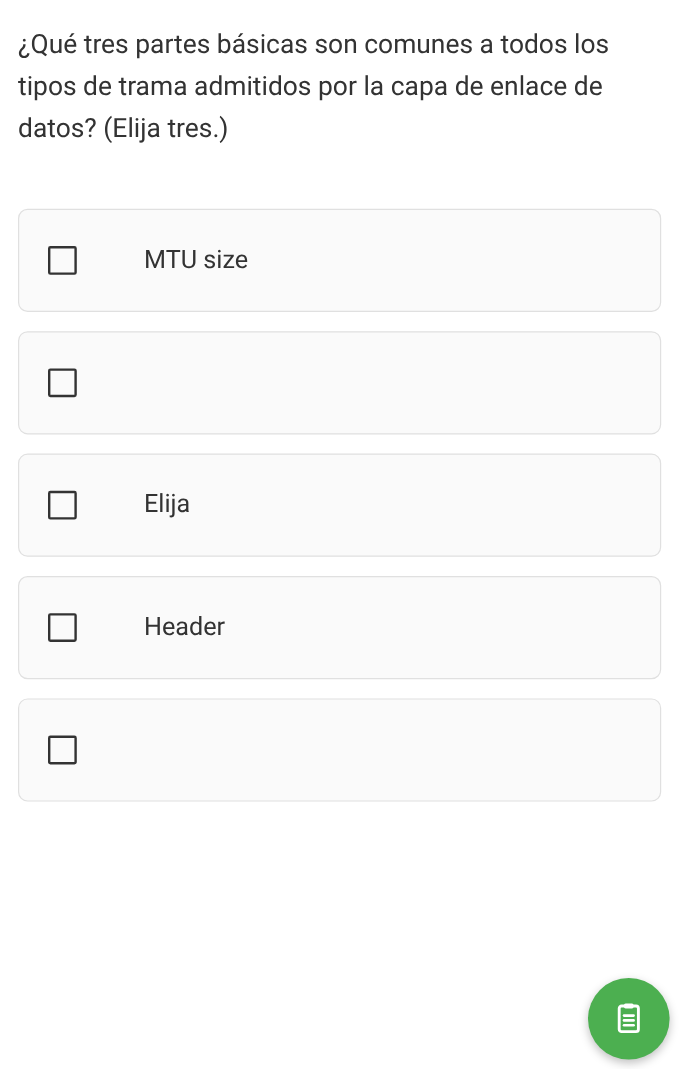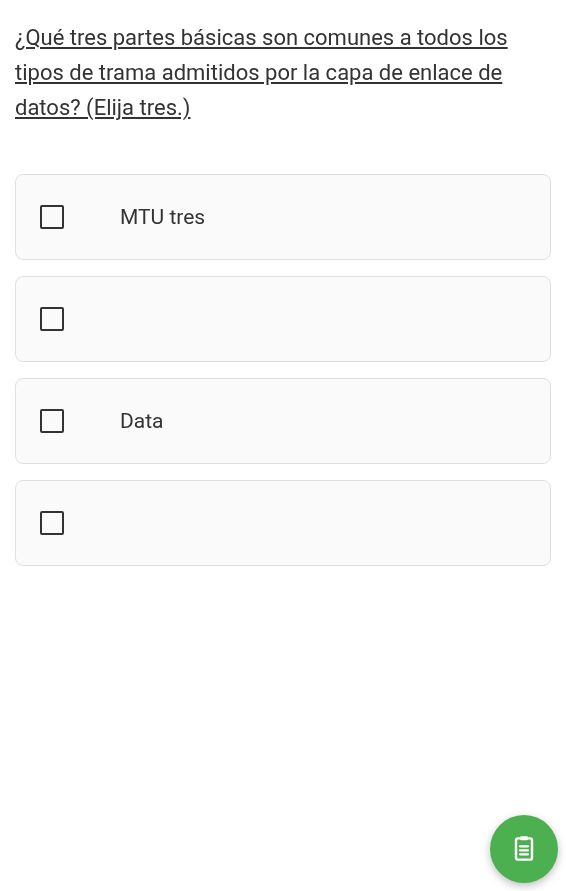--- a/index.html
+++ b/index.html
@@ -14,21 +14,20 @@
       height: 891px;
       position: relative;
       overflow: hidden;
     }
     .question-text {
       padding: 20px 15px 0 15px;
       font-size: 22px;
       line-height: 1.6;
       color: #333333;
       font-weight: 400;
-      text-decoration: underline;
     }
     .options-container {
       padding: 48px 15px 0 15px;
     }
     .option {
       background: #fafafa;
       border: 1px solid #e0e0e0;
       border-radius: 8px;
       padding: 30px 24px;
       margin-bottom: 16px;
@@ -68,28 +67,32 @@
     }
   </style>
 </head>
 <body>
 
 <div class="question-text">¿Qué tres partes básicas son comunes a todos los tipos de trama admitidos por la capa de enlace de datos? (Elija tres.)</div>
 
 <div class="options-container">
   <div class="option">
     <div class="checkbox"></div>
-    <div class="option-label">MTU tres</div>
+    <div class="option-label">MTU size</div>
   </div>
   <div class="option">
     <div class="checkbox"></div>
   </div>
   <div class="option">
     <div class="checkbox"></div>
-    <div class="option-label">Data</div>
+    <div class="option-label">Elija</div>
+  </div>
+  <div class="option">
+    <div class="checkbox"></div>
+    <div class="option-label">Header</div>
   </div>
   <div class="option">
     <div class="checkbox"></div>
   </div>
 </div>
 
 <div class="fab">
   <svg viewBox="0 0 24 24" fill="none">
     <rect x="6" y="4" width="12" height="16" rx="1.5" stroke="#ffffff" stroke-width="1.8" fill="none"></rect>
     <rect x="9" y="2.5" width="6" height="3" rx="1" fill="#ffffff"></rect>

